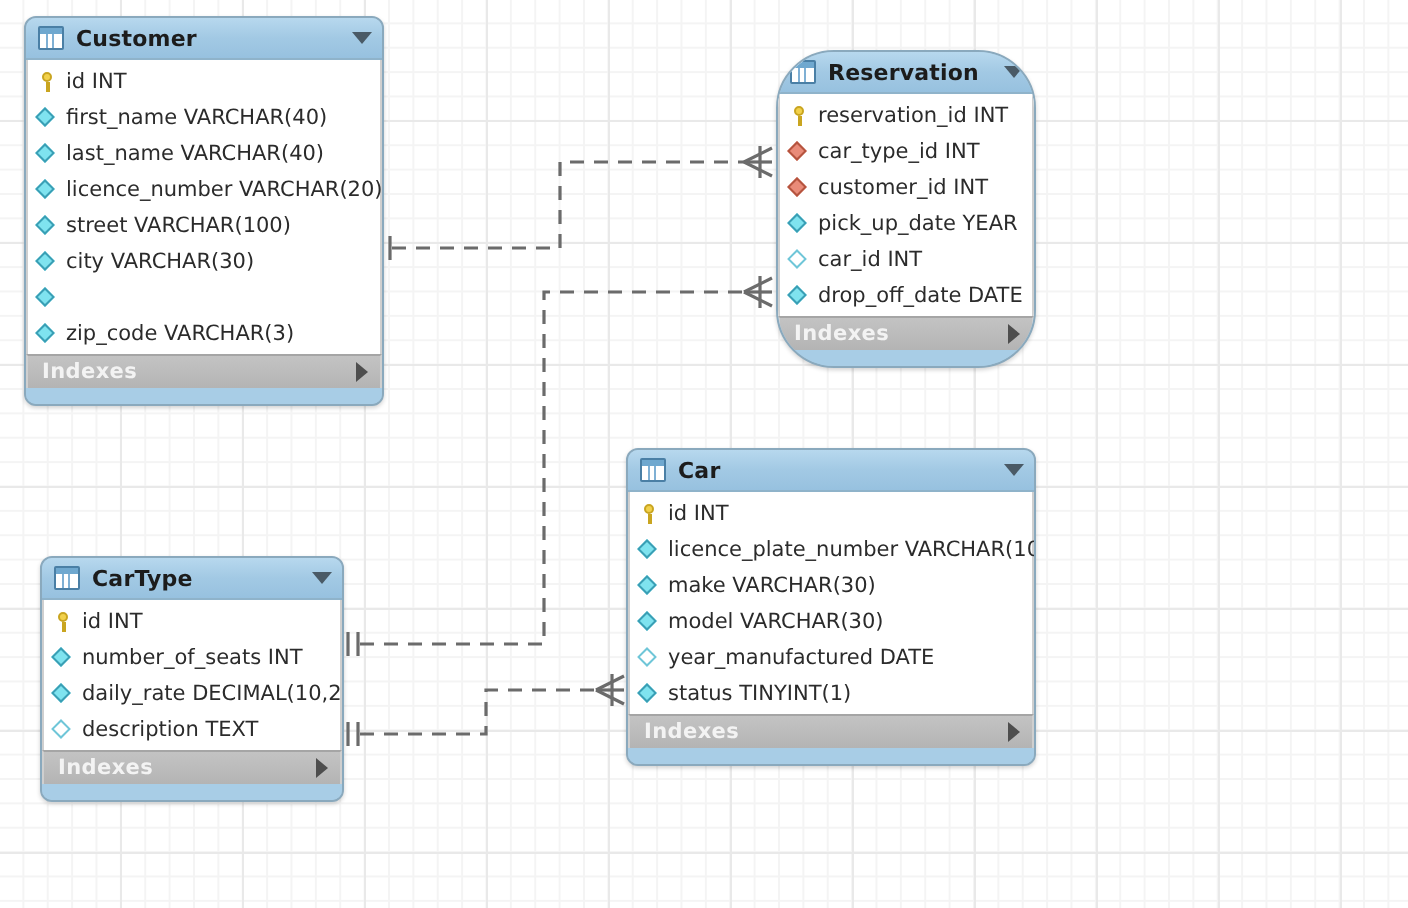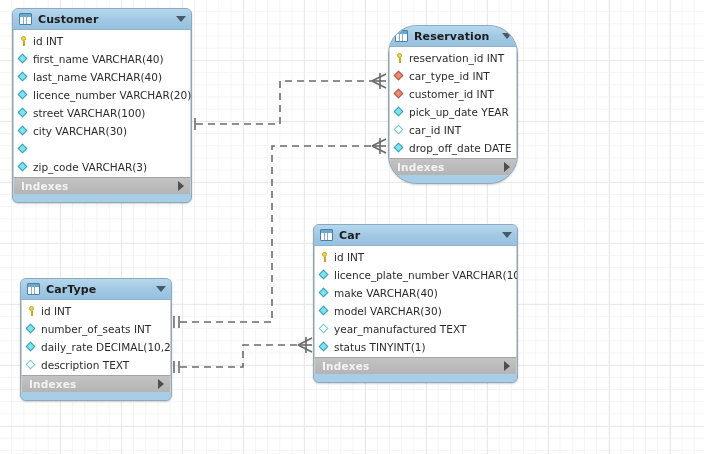--- a/index.html
+++ b/index.html
@@ -389,29 +389,29 @@
           <div class="field-row">
             <span class="fi fi-key"></span>
             <span class="field-name">id INT</span>
           </div>
           <div class="field-row">
             <span class="fi fi-diamond"></span>
             <span class="field-name">licence_plate_number VARCHAR(10)</span>
           </div>
           <div class="field-row">
             <span class="fi fi-diamond"></span>
-            <span class="field-name">make VARCHAR(40)</span>
+            <span class="field-name">make VARCHAR(30)</span>
           </div>
           <div class="field-row">
             <span class="fi fi-diamond"></span>
             <span class="field-name">model VARCHAR(30)</span>
           </div>
           <div class="field-row">
             <span class="fi fi-diamond-hollow"></span>
-            <span class="field-name">year_manufactured TEXT</span>
+            <span class="field-name">year_manufactured DATE</span>
           </div>
           <div class="field-row">
             <span class="fi fi-diamond"></span>
             <span class="field-name">status TINYINT(1)</span>
           </div>
         </div>
         <div class="tbl-footer">
           <span class="footer-label">Indexes</span>
           <span class="caret-right"></span>
         </div>

